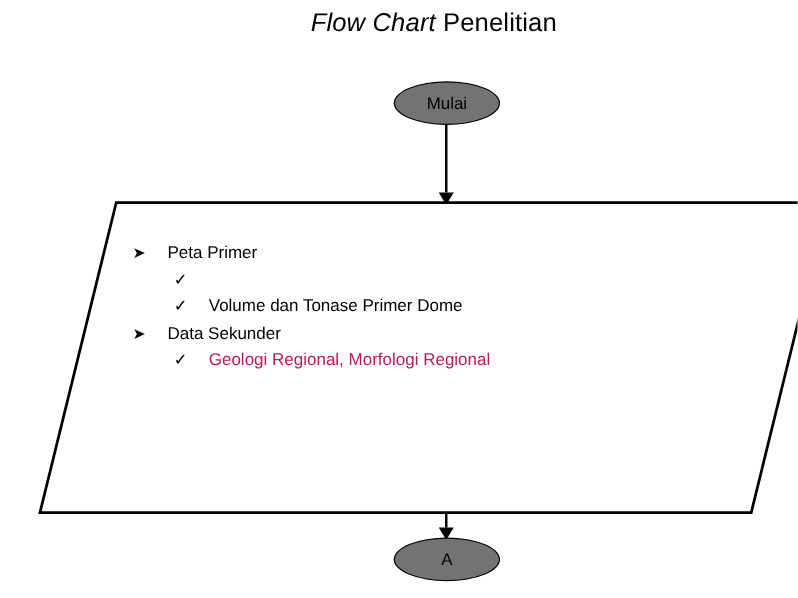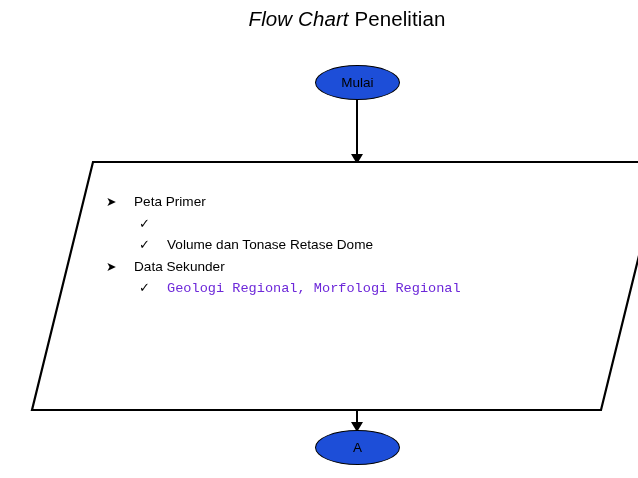--- a/index.html
+++ b/index.html
@@ -35,21 +35,21 @@
   }
   .title .it {
     font-style: italic;
   }
 
   
   .ellipse {
     position: absolute;
     border: 1.6px solid #000000;
     border-radius: 50%;
-    background: #1d4ed8;
+    background: #737373;
     box-sizing: border-box;
     display: flex;
     align-items: center;
     justify-content: center;
     font-size: 13.5px;
   }
   #ellipse-start {
     left: 287px;
     top: 65px;
     width: 85px;
@@ -147,22 +147,21 @@
   }
   .item-text {
     flex: 1 1 auto;
     line-height: 20.5px;
   }
   .justify {
     text-align: justify;
     text-align-last: left;
   }
   .red {
-    color: #6d28d9;
-    font-family: Liberation Mono, monospace;
+    color: #be185d;
   }
 </style>
 </head>
 <body>
 
 <div id="canvas">
 
   <div class="title">
     <span class="it">Flow Chart</span><span> Penelitian</span>
   </div>
@@ -188,21 +187,21 @@
       <span class="marker arrowhead">➤</span>
       <span class="item-text">Peta Primer</span>
     </div>
 
     <div class="bullet-row lvl2">
       <span class="marker check">✓</span>
     </div>
 
     <div class="bullet-row lvl2">
       <span class="marker check">✓</span>
-      <span class="item-text">Volume dan Tonase Retase Dome</span>
+      <span class="item-text">Volume dan Tonase Primer Dome</span>
     </div>
 
     <div class="bullet-row lvl1">
       <span class="marker arrowhead">➤</span>
       <span class="item-text">Data Sekunder</span>
     </div>
 
     <div class="bullet-row lvl2">
       <span class="marker check">✓</span>
       <span class="item-text">

